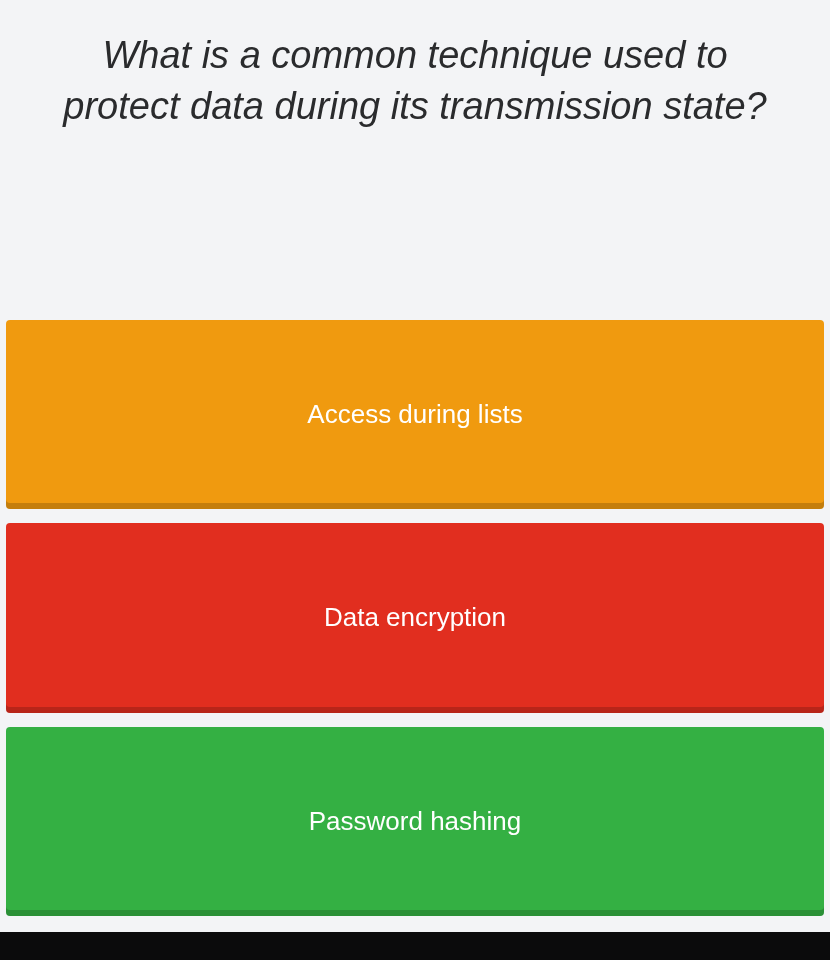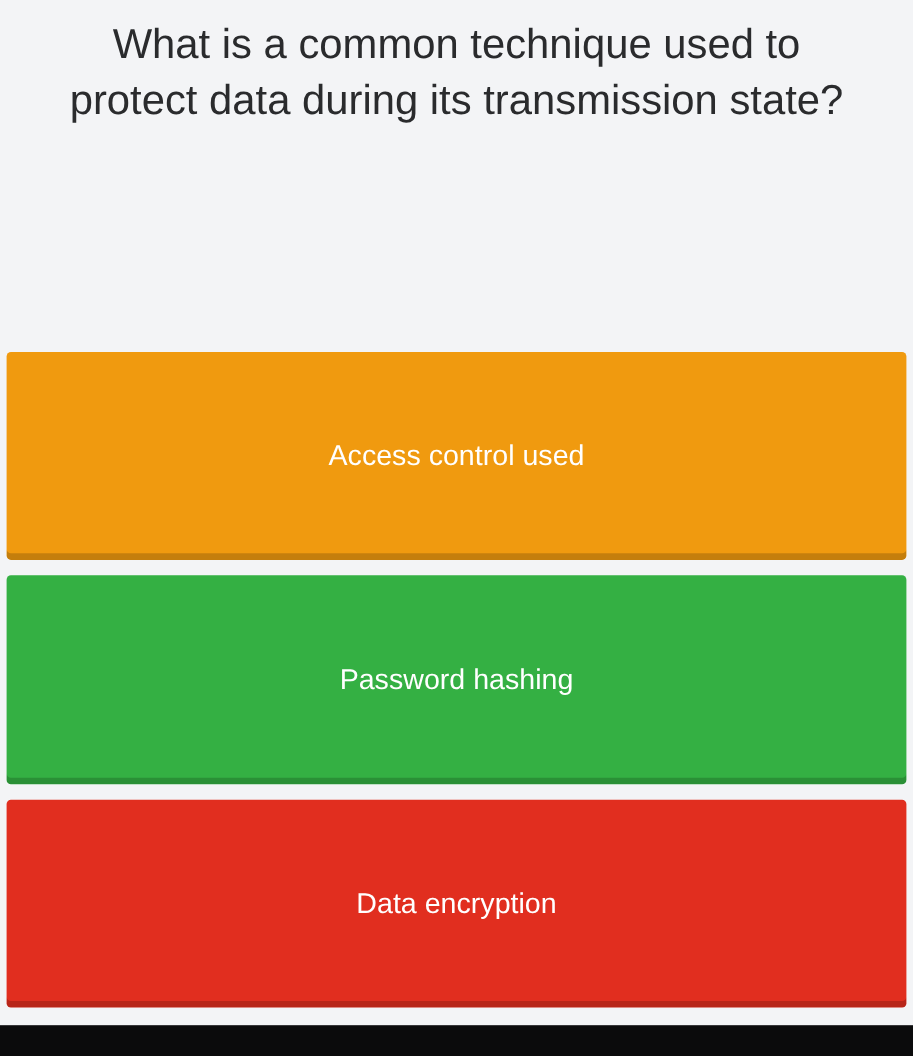--- a/index.html
+++ b/index.html
@@ -7,22 +7,23 @@
   body {
     font-family: "Segoe UI", "Helvetica Neue", Arial, sans-serif;
     background: #f3f4f6;
     display: flex;
     flex-direction: column;
   }
   .question-area {
     flex: 0 0 320px;
     display: flex;
     align-items: flex-start;
-    padding: 16px 40px 0 40px;
+    padding: 30px 40px 0 40px;
     text-align: center;
+    font-style: italic;
   }
   .question-text {
     font-size: 38px;
     line-height: 1.35;
     color: #2a2b2d;
     font-weight: 500;
   }
   .answers {
     flex: 1;
     display: flex;
@@ -52,23 +53,23 @@
 </style>
 </head>
 <body>
 
 <div class="question-area">
   <div class="question-text">What is a common technique used to protect data during its transmission state?</div>
 </div>
 
 <div class="answers">
   <div class="answer" style="background:#f09a0f;">
-    <span class="answer-label">Access control used</span>
+    <span class="answer-label">Access during lists</span>
+  </div>
+  <div class="answer" style="background:#e12e1f;">
+    <span class="answer-label">Data encryption</span>
   </div>
   <div class="answer" style="background:#34b043;">
     <span class="answer-label">Password hashing</span>
-  </div>
-  <div class="answer" style="background:#e12e1f;">
-    <span class="answer-label">Data encryption</span>
   </div>
 </div>
 
 <div class="footer-bar"></div>
 
 </body></html>

